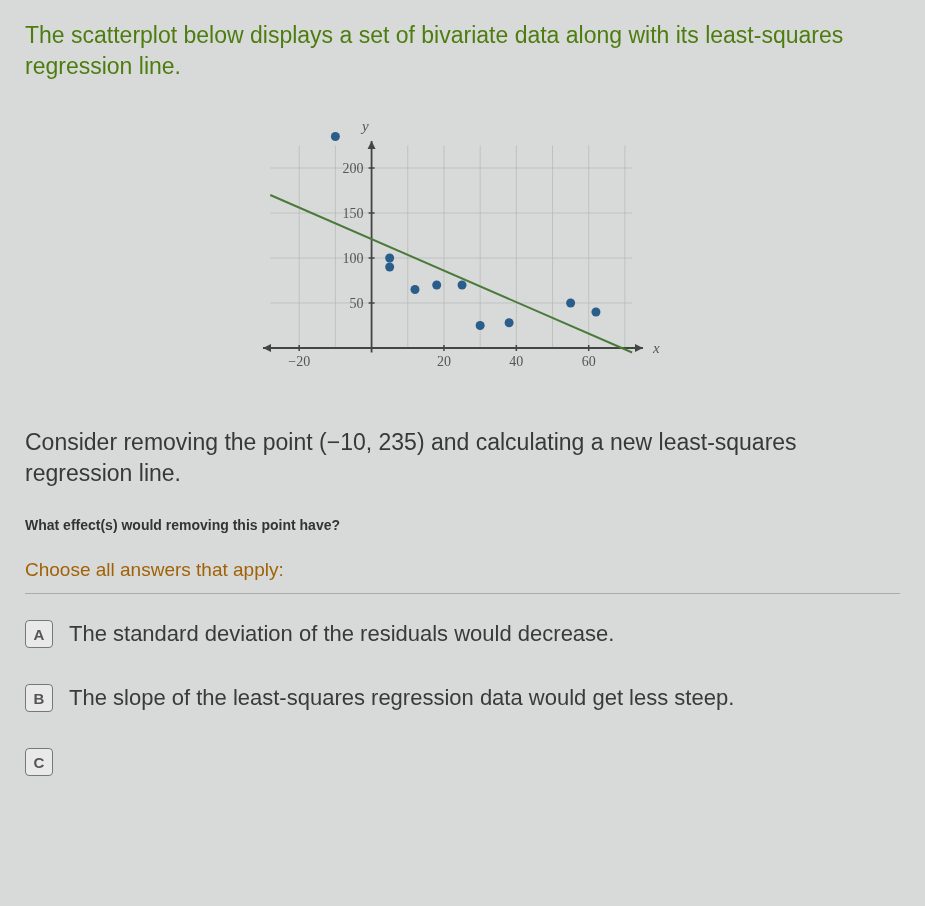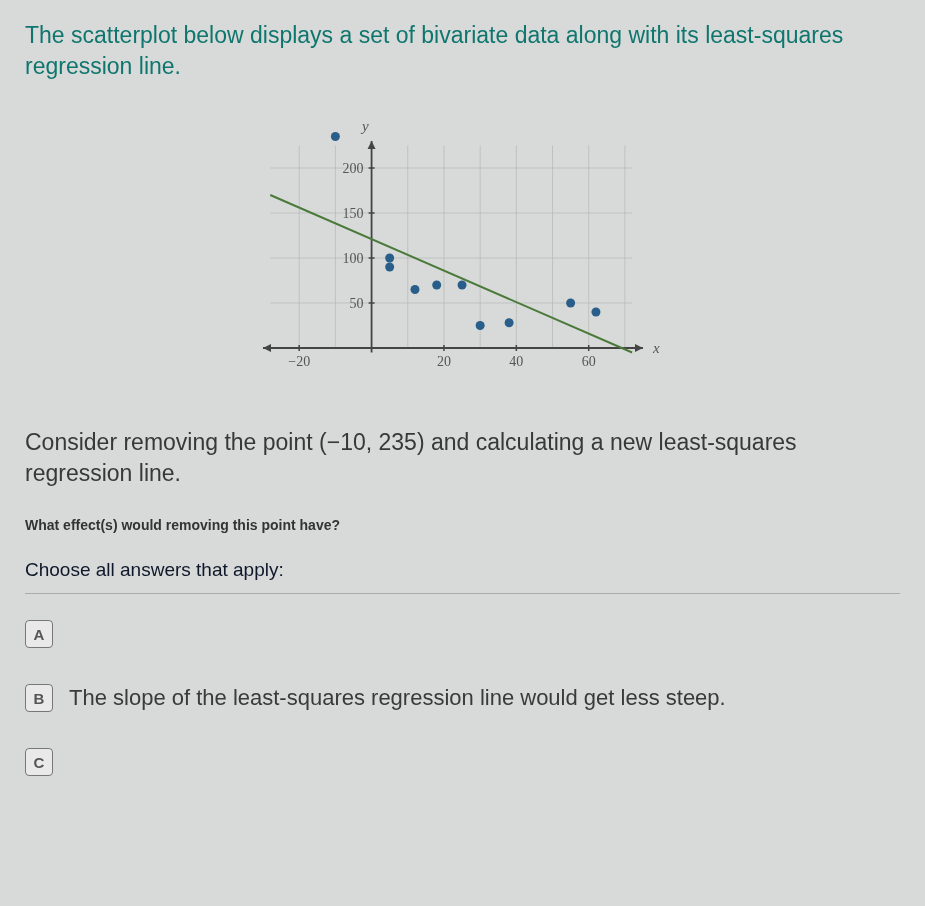--- a/index.html
+++ b/index.html
@@ -7,21 +7,21 @@
       font-family: -apple-system, BlinkMacSystemFont, "Segoe UI", Helvetica, Arial, sans-serif;
       background: #d8dad9;
       width: 925px;
       height: 906px;
       padding: 20px 25px;
       color: #2a2a2a;
     }
     .intro {
       font-size: 23px;
       line-height: 1.35;
-      color: #0f766e;
+      color: #4d7c0f;
       margin-bottom: 30px;
     }
     .chart-area {
       width: 440px;
       height: 275px;
       margin: 0 auto 35px;
       position: relative;
     }
     .chart-svg { width: 100%; height: 100%; }
     .consider {
@@ -33,21 +33,21 @@
     }
     .point-val { font-weight: 400; }
     .effect-q {
       font-size: 14px;
       font-weight: 600;
       color: #333;
       margin-bottom: 26px;
     }
     .choose {
       font-size: 19px;
-      color: #0f172a;
+      color: #a16207;
       margin-bottom: 12px;
     }
     .hr { border: 0; border-top: 1px solid #aaa; margin-bottom: 8px; }
     .option {
       display: flex;
       align-items: center;
       gap: 16px;
       padding: 18px 0;
     }
     .option-letter {
@@ -135,22 +135,23 @@
 </div>
 
 <div class="effect-q">What effect(s) would removing this point have?</div>
 
 <div class="choose">Choose all answers that apply:</div>
 
 <hr class="hr">
 
 <div class="option">
   <div class="option-letter">A</div>
+  <div class="option-text">The standard deviation of the residuals would decrease.</div>
 </div>
 
 <div class="option">
   <div class="option-letter">B</div>
-  <div class="option-text">The slope of the least-squares regression line would get less steep.</div>
+  <div class="option-text">The slope of the least-squares regression data would get less steep.</div>
 </div>
 
 <div class="option">
   <div class="option-letter">C</div>
 </div>
 
 </body></html>

